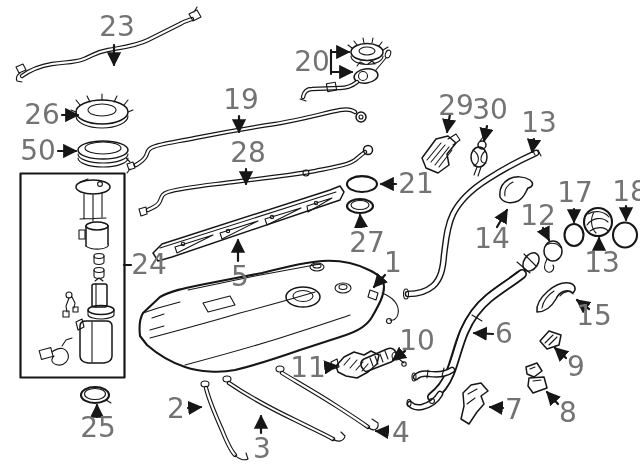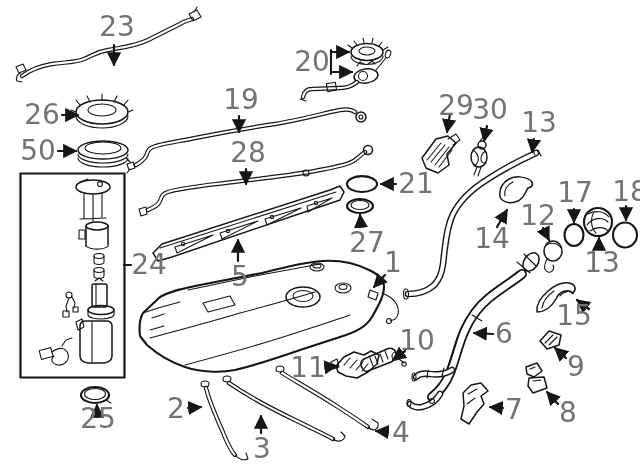--- a/index.html
+++ b/index.html
@@ -315,30 +315,30 @@
 <div class="lbl" style="left:240px; top:277px">5</div>
 <div class="lbl" style="left:504px; top:334px">6</div>
 <div class="lbl" style="left:514px; top:410px">7</div>
 <div class="lbl" style="left:568px; top:413px">8</div>
 <div class="lbl" style="left:576px; top:367px">9</div>
 <div class="lbl" style="left:417px; top:341px">10</div>
 <div class="lbl" style="left:308px; top:368px">11</div>
 <div class="lbl" style="left:538px; top:216px">12</div>
 <div class="lbl" style="left:539px; top:123px">13</div>
 <div class="lbl" style="left:492px; top:239px">14</div>
-<div class="lbl" style="left:574px; top:316px">15</div>
+<div class="lbl" style="left:594px; top:316px">15</div>
 <div class="lbl" style="left:602px; top:263px">13</div>
 <div class="lbl" style="left:575px; top:193px">17</div>
 <div class="lbl" style="left:630px; top:192px">18</div>
 <div class="lbl" style="left:241px; top:100px">19</div>
 <div class="lbl" style="left:312px; top:62px">20</div>
 <div class="lbl" style="left:416px; top:184px">21</div>
 <div class="lbl" style="left:367px; top:243px">27</div>
 <div class="lbl" style="left:117px; top:27px">23</div>
 <div class="lbl" style="left:149px; top:265px">24</div>
-<div class="lbl" style="left:98px;  top:419px">25</div>
+<div class="lbl" style="left:98px;  top:428px">25</div>
 <div class="lbl" style="left:42px;  top:115px">26</div>
 <div class="lbl" style="left:38px;  top:151px">50</div>
 <div class="lbl" style="left:248px; top:153px">28</div>
 <div class="lbl" style="left:456px; top:106px">29</div>
 <div class="lbl" style="left:490px; top:110px">30</div>
 
 </div>
 
 </body></html>

